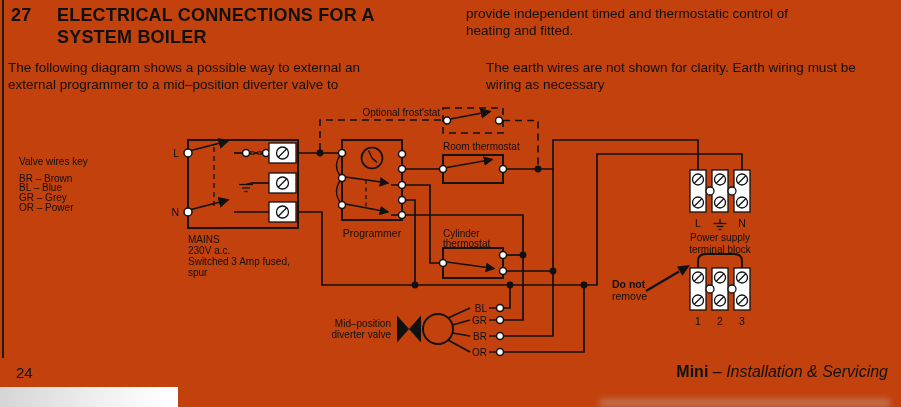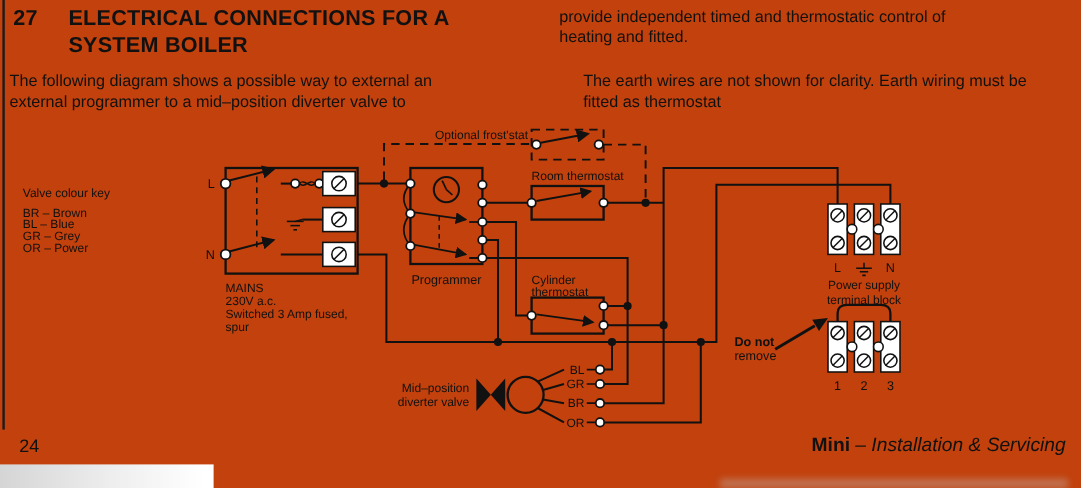--- a/index.html
+++ b/index.html
@@ -48,25 +48,25 @@
   <div class="para p-left">
     <div>The following diagram shows a possible way to external an</div>
     <div>external programmer to a mid–position diverter valve to</div>
   </div>
   <div class="para p-right1">
     <div>provide independent timed and thermostatic control of</div>
     <div>heating and fitted.</div>
   </div>
   <div class="para p-right2">
     <div>The earth wires are not shown for clarity. Earth wiring must be</div>
-    <div>fitted as thermostat</div>
+    <div>wiring as necessary</div>
   </div>
 
   <div class="valve-key">
-    <div class="vk-title">Valve colour key</div>
+    <div class="vk-title">Valve wires key</div>
     <div>BR – Brown</div>
     <div>BL – Blue</div>
     <div>GR – Grey</div>
     <div>OR – Power</div>
   </div>
 
   <svg width="901" height="407" viewBox="0 0 901 407">
     <defs>
       <marker id="ah" viewBox="0 0 10 10" refX="8.5" refY="5" markerWidth="6.5" markerHeight="6.5" orient="auto">
         <path d="M0,0 L10,5 L0,10 z" fill="#111"></path>

